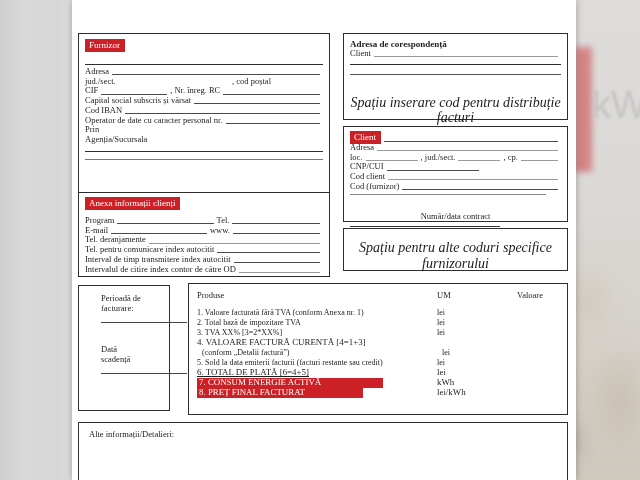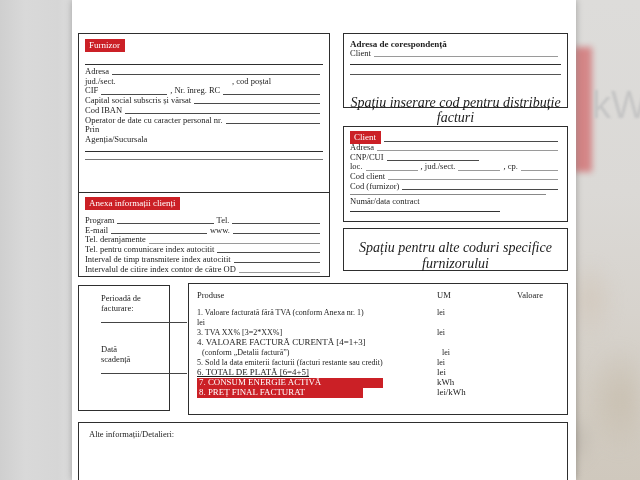--- a/index.html
+++ b/index.html
@@ -85,62 +85,62 @@
     <div class="frow">
       <span>Prin</span>
     </div>
     <div class="frow">
       <span>Agenția/Sucursala</span>
     </div>
     <div class="hr thick" style="margin-top:6px;"></div>
     <div class="hr" style="margin-top:7px;border-bottom-color:#777;"></div>
   </div>
 
-  <div class="box" style="left:271px;top:33px;width:225px;height:75px;">
+  <div class="box" style="left:271px;top:33px;width:225px;height:87px;">
     <div class="bold" style="font-size:9px;">Adresa de corespondență</div>
     <div class="frow">
       <span>Client</span>
       <span class="ul lt fill"></span>
     </div>
     <div class="hr thick" style="margin-top:5px;"></div>
     <div class="hr" style="margin-top:9px;border-bottom-color:#555;"></div>
     <div class="ital" style="margin-top:20px;">Spațiu inserare cod pentru distribuție facturi</div>
   </div>
 
   <div class="box" style="left:271px;top:126px;width:225px;height:96px;padding-top:4px;">
     <div class="frow" style="height:12px;">
       <span class="redtag">Client</span>
       <span class="ul fill"></span>
     </div>
     <div class="frow">
       <span>Adresa</span>
       <span class="ul lt fill"></span>
-    </div>
-    <div class="frow">
-      <span>CNP/CUI</span>
-      <span class="ul" style="width:92px;"></span>
     </div>
     <div class="frow">
       <span>loc.</span>
       <span class="ul lt" style="width:52px;"></span>
       <span>, jud./sect.</span>
       <span class="ul lt" style="width:42px;"></span>
       <span>, cp.</span>
       <span class="ul lt fill"></span>
     </div>
     <div class="frow">
+      <span>CNP/CUI</span>
+      <span class="ul" style="width:92px;"></span>
+    </div>
+    <div class="frow">
       <span>Cod client</span>
       <span class="ul lt fill"></span>
     </div>
     <div class="frow">
       <span>Cod (furnizor)</span>
       <span class="ul fill"></span>
     </div>
     <div class="hr" style="margin-top:3px;border-bottom-color:#888;width:196px;"></div>
-    <div class="frow" style="margin-top:2px;">
+    <div class="frow" style="margin-top:17px;justify-content:center;">
       <span>Număr/data contract</span>
     </div>
     <div class="hr" style="margin-top:4px;width:150px;border-bottom-color:#333;"></div>
   </div>
 
   <div class="box" style="left:271px;top:228px;width:225px;height:43px;">
     <div class="ital" style="margin-top:6px;">Spațiu pentru alte coduri specifice furnizorului</div>
   </div>
 
   <div class="box" style="left:6px;top:192px;width:252px;height:85px;padding-top:4px;">
@@ -188,20 +188,21 @@
       <span class="tcB">UM</span>
       <span class="tcC">Valoare</span>
     </div>
     <div style="height:7px;"></div>
     <div class="trow">
       <span class="tcA">1. Valoare facturată fără TVA (conform Anexa nr. 1)</span>
       <span class="tcB">lei</span>
       <span class="tcC"></span>
     </div>
     <div class="trow">
+      <span class="tcA">2. Total bază de impozitare TVA</span>
       <span class="tcB">lei</span>
       <span class="tcC"></span>
     </div>
     <div class="trow">
       <span class="tcA">3. TVA XX% [3=2*XX%]</span>
       <span class="tcB">lei</span>
       <span class="tcC"></span>
     </div>
     <div class="trow big">
       <span class="tcA">4. VALOARE FACTURĂ CURENTĂ [4=1+3]</span>

